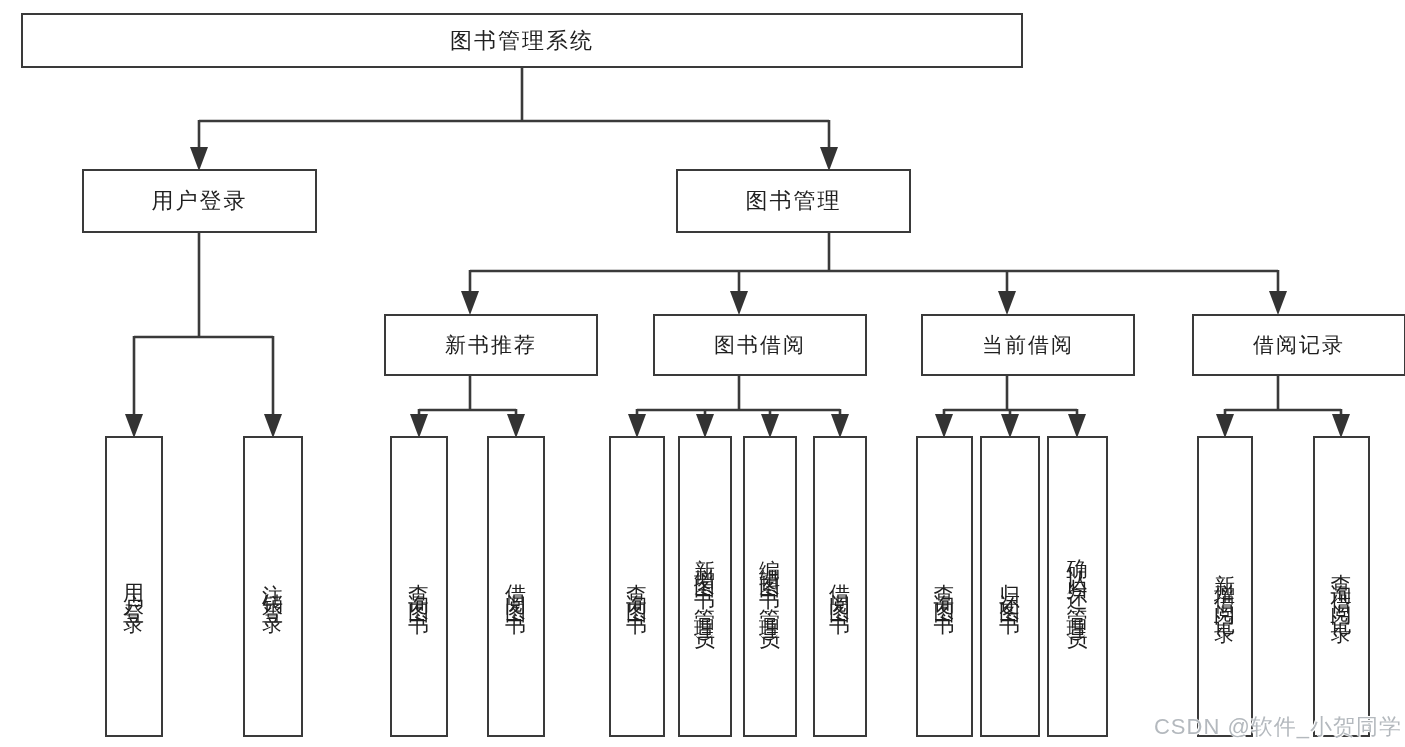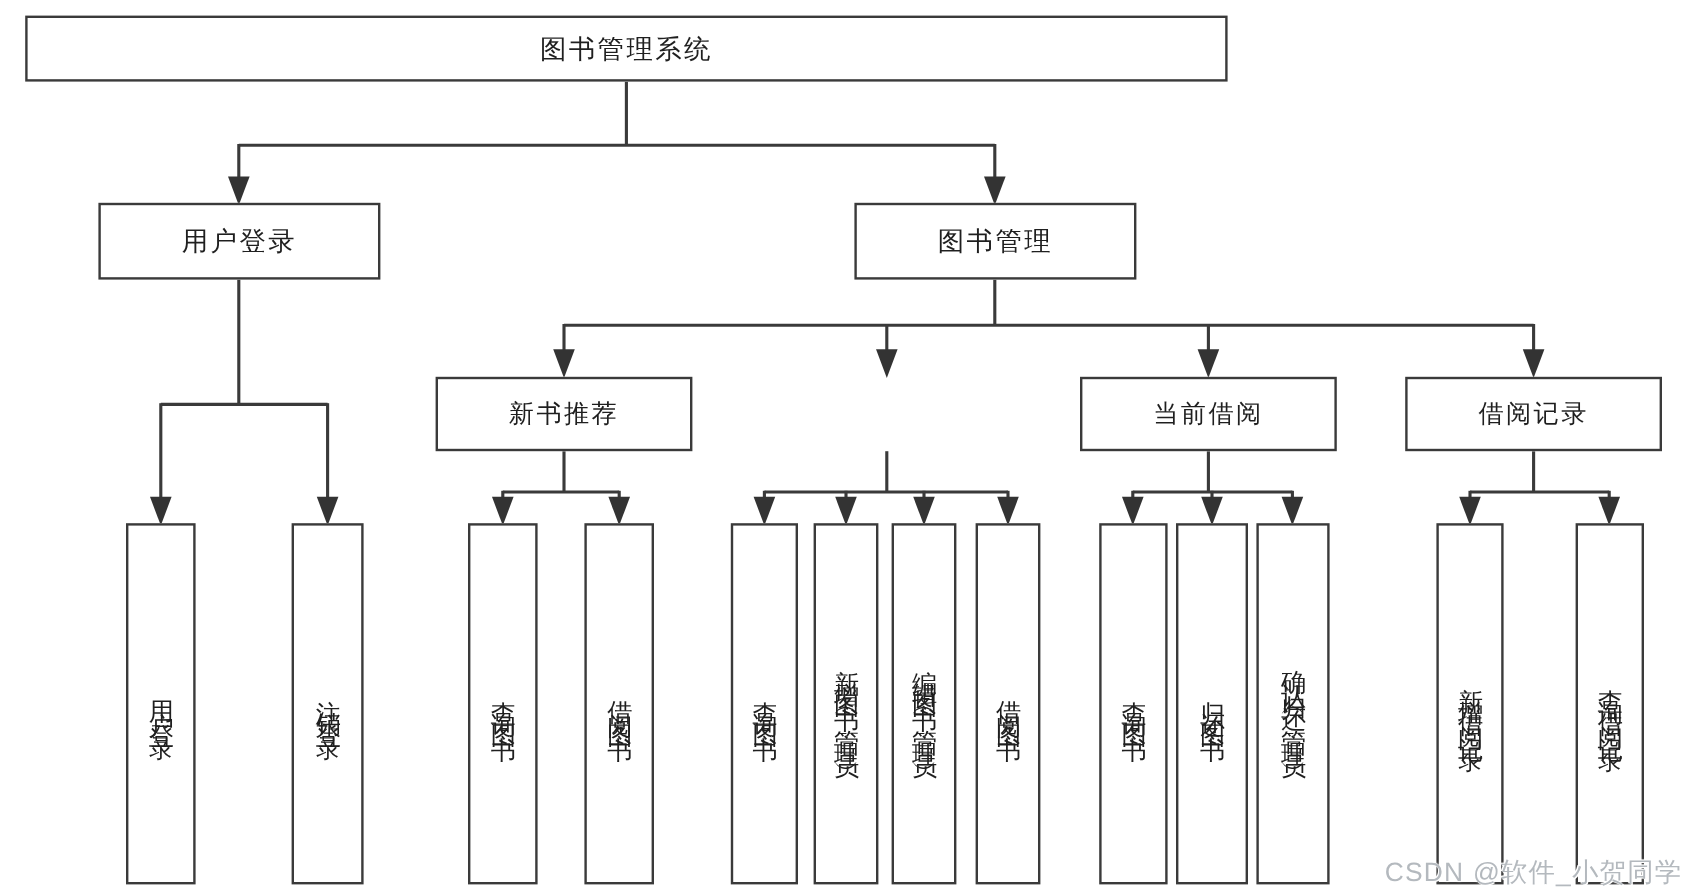--- a/index.html
+++ b/index.html
@@ -29,21 +29,21 @@
     display: flex;
     align-items: center;
     justify-content: center;
     z-index: 2;
     color: #1f1f1f;
   }
   .node.hbox { font-size: 22px; letter-spacing: 2px; }
 
   .node.root  { left: 21px;  top: 13px;  width: 1002px; height: 55px; }
   .node.lvl2  { top: 169px; width: 235px; height: 64px; }
-  .node.lvl3  { top: 314px; width: 214px; height: 62px; font-size: 21px; }
+  .node.lvl3  { top: 314px; width: 214px; height: 62px; font-size: 21px; margin-left: 21px; }
 
   .node.leaf { top: 436px; height: 301px; }
   .node.leaf span {
     writing-mode: vertical-rl;
     font-size: 21px;
     letter-spacing: 10px;
     line-height: 1.1;
     color: #1f1f1f;
     white-space: nowrap;
   }
@@ -126,27 +126,30 @@
     <polygon points="1332,414 1350,414 1341,438"></polygon>
   </svg>
 
   <div class="node root hbox">
     <span>图书管理系统</span>
   </div>
 
   <div class="node lvl2 hbox" style="left:82px">
     <span>用户登录</span>
   </div>
-  <div class="node lvl2 hbox" style="left:712px">
+  <div class="node lvl2 hbox" style="left:676px">
     <span>图书管理</span>
   </div>
 
   <div class="node lvl3 hbox" style="left:363px">
     <span>新书推荐</span>
   </div>
+  <div class="node lvl3 hbox" style="left:632px">
+    <span>图书借阅</span>
+  </div>
   <div class="node lvl3 hbox" style="left:1171px">
     <span>借阅记录</span>
   </div>
   <div class="node lvl3 hbox" style="left:900px">
     <span>当前借阅</span>
   </div>
 
   <div class="node leaf" style="left:105px;width:58px">
     <span>用户登录</span>
   </div>

